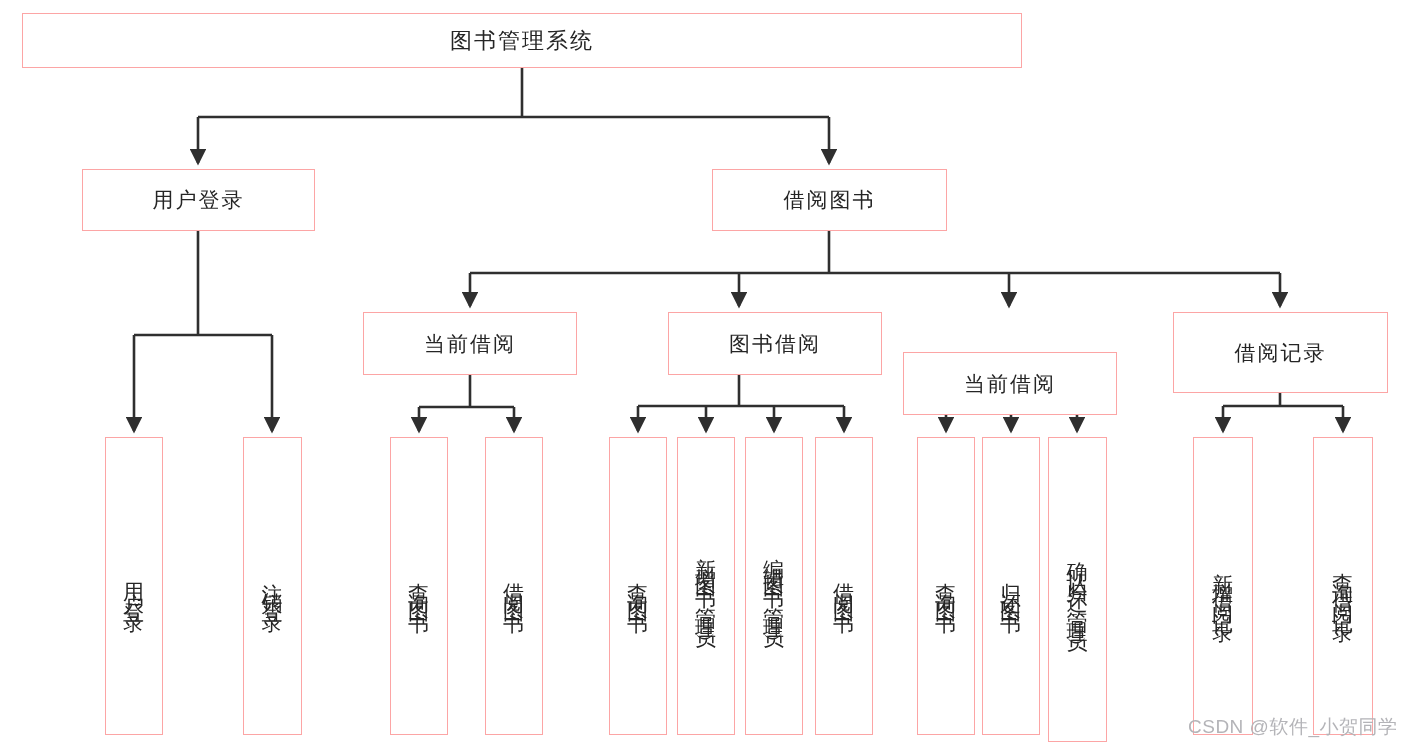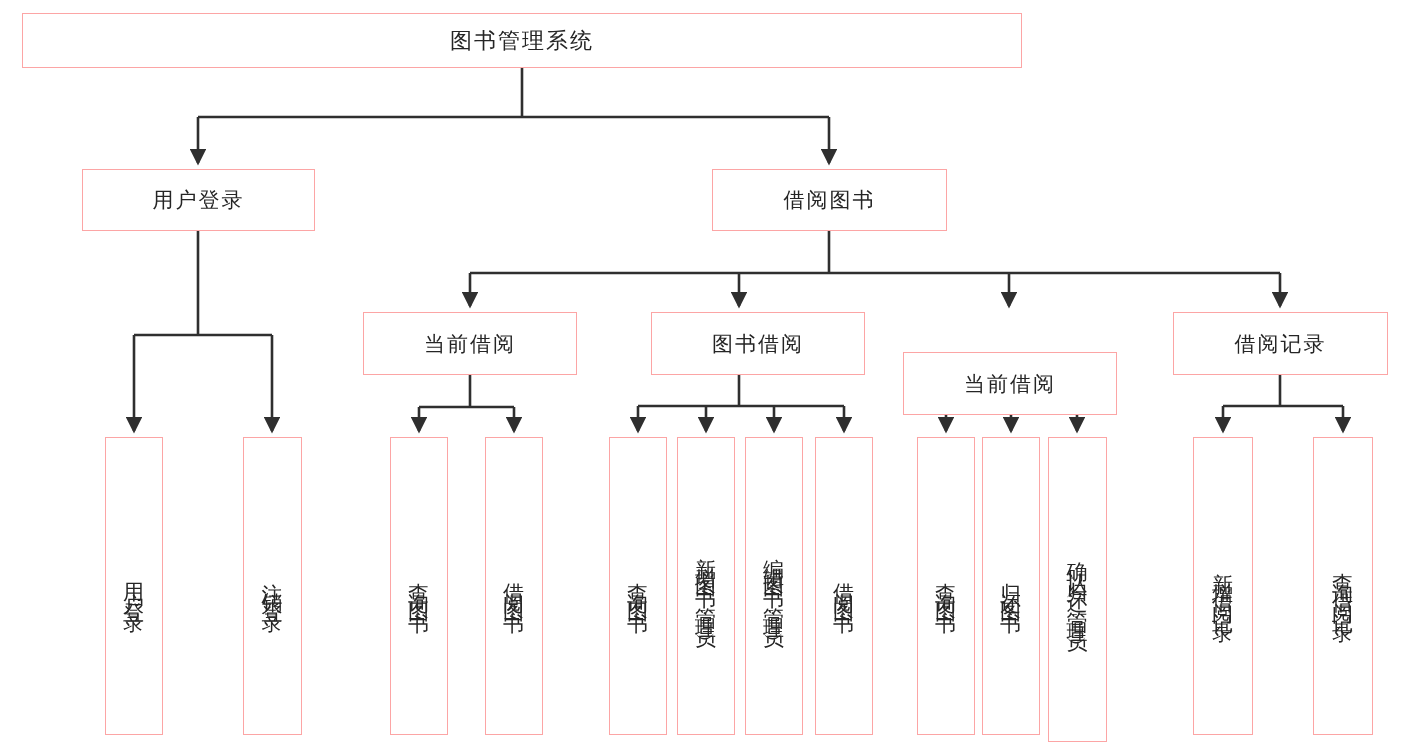--- a/index.html
+++ b/index.html
@@ -117,27 +117,27 @@
   <div class="box" style="left:82px; top:169px; width:233px; height:62px;">
     <span class="hlabel">用户登录</span>
   </div>
   <div class="box" style="left:712px; top:169px; width:235px; height:62px;">
     <span class="hlabel">借阅图书</span>
   </div>
 
   <div class="box" style="left:363px; top:312px; width:214px; height:63px;">
     <span class="hlabel">当前借阅</span>
   </div>
-  <div class="box" style="left:651px; top:312px; width:214px; height:63px;">
+  <div class="box" style="left:668px; top:312px; width:214px; height:63px;">
     <span class="hlabel">图书借阅</span>
   </div>
   <div class="box" style="left:903px; top:312px; width:214px; height:63px;margin-top:40px;">
     <span class="hlabel">当前借阅</span>
   </div>
-  <div class="box" style="left:1173px; top:312px; width:215px; height:63px;">
+  <div class="box" style="left:1173px; top:312px; width:215px; height:81px;">
     <span class="hlabel">借阅记录</span>
   </div>
 
   <div class="box" style="left:105px; top:437px; width:58px; height:298px;">
     <span class="vtext">用户登录</span>
   </div>
   <div class="box" style="left:243px; top:437px; width:59px; height:298px;">
     <span class="vtext">注销登录</span>
   </div>
 
@@ -171,14 +171,15 @@
     <span class="vtext">确认归还（管理员）</span>
   </div>
 
   <div class="box" style="left:1193px; top:437px; width:60px; height:298px;">
     <span class="vtext">新增借阅记录</span>
   </div>
   <div class="box" style="left:1313px; top:437px; width:60px; height:298px;">
     <span class="vtext">查询借阅记录</span>
   </div>
 
+  <div class="watermark">CSDN @软件_小贺同学</div>
 
 </div>
 
 </body></html>

